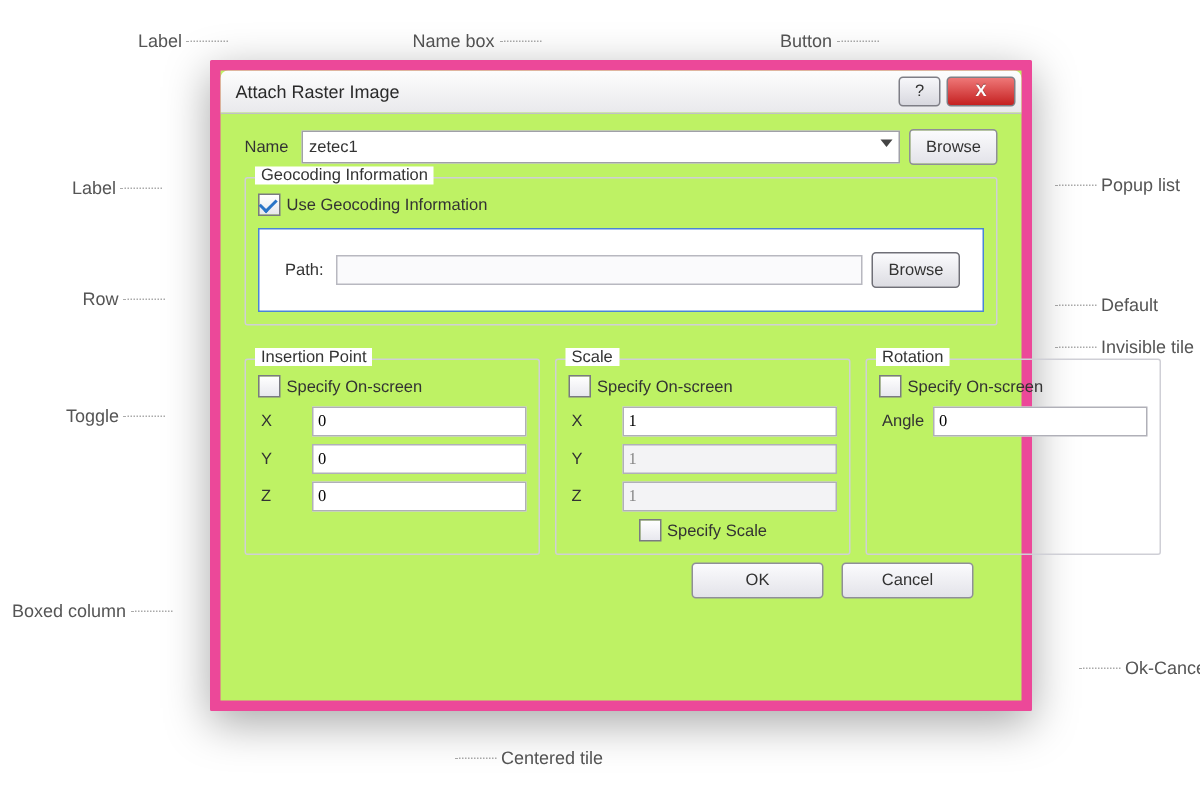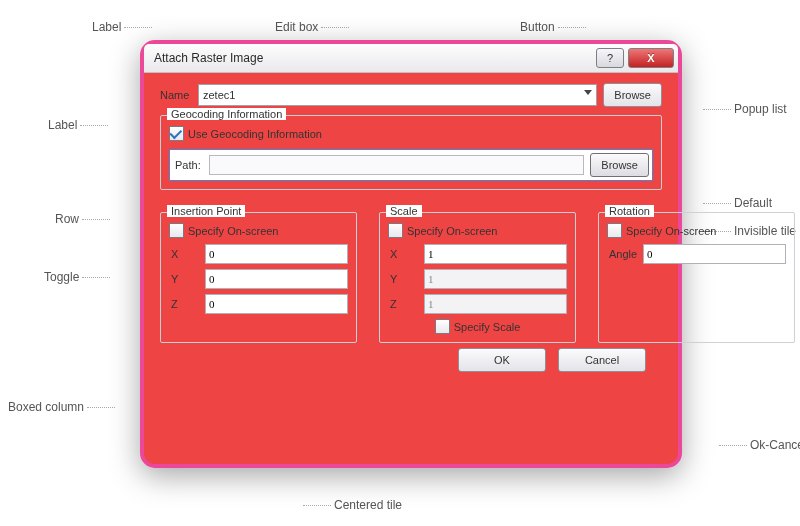--- a/index.html
+++ b/index.html
@@ -1,63 +1,63 @@
 <!DOCTYPE html>
 <html><head>
 <meta charset="utf-8">
 <style>
   body{margin:0;font:11px "Segoe UI",Tahoma,Arial,sans-serif;color:#333;background:#fff;width:800px;height:526px;position:relative;overflow:hidden}
   .callout{position:absolute;font-size:12px;color:#555;white-space:nowrap}
   .callout .dot{display:inline-block;vertical-align:middle;width:28px;height:1px;border-top:1px dotted #aaa;margin:0 3px}
-  .window{position:absolute;left:140px;top:40px;width:534px;height:420px;border:4px solid #ec4899;border-radius:15px;background:#ef4444;box-shadow:0 8px 30px rgba(0,0,0,.35)}
+  .window{position:absolute;left:140px;top:40px;width:534px;height:420px;border:7px solid #ec4899;border-radius:1px;background:#bef264;box-shadow:0 8px 30px rgba(0,0,0,.35)}
   .titlebar{height:28px;background:linear-gradient(#fdfdfd,#e9e9ec);border-bottom:1px solid #c0c0c6;border-radius:5px 5px 0 0;display:flex;align-items:center;padding:0 0 0 10px}
   .titlebar .title{flex:1;font-size:12px;color:#2a2a2a}
   .titlebar .ctl{height:18px;border:1px solid #7e7e86;border-radius:3px;margin-right:4px;display:flex;align-items:center;justify-content:center;font-size:11px;background:linear-gradient(#f7f7fa,#d8d8df)}
   .titlebar .help{width:26px;color:#333}
   .titlebar .close{width:44px;background:linear-gradient(#e77,#c52121);color:#fff;font-weight:bold;text-shadow:0 -1px 0 rgba(0,0,0,.4)}
   .content{padding:10px 16px 10px 16px}
   .row{display:flex;align-items:center;margin-bottom:8px}
   .lbl{width:38px}
   .combo{flex:1;height:20px;border:1px solid #a0a0a8;background:#fff;display:flex;align-items:center;padding:0 4px;position:relative}
   .combo .arrow{position:absolute;right:4px;top:5px;width:0;height:0;border-left:4px solid transparent;border-right:4px solid transparent;border-top:5px solid #444}
   .btn{height:22px;border:1px solid #8f8f97;border-radius:3px;background:linear-gradient(#fbfbfd,#e3e3e9);padding:0 10px;margin-left:6px;display:flex;align-items:center;justify-content:center;cursor:default}
   .readonly{background:#f2f2f4;color:#888}
   .fullpath{height:20px;border:1px solid #8f8f97;border-radius:2px;background:linear-gradient(#f5f5f8,#e0e0e6);display:flex;align-items:center;padding:0 0 0 6px;margin-left:6px}
   .fullpath .arrowbox{width:16px;height:20px;border-left:1px solid #b0b0b6;display:flex;align-items:center;justify-content:center}
   .fullpath .arrowbox::before{content:"";width:0;height:0;border-left:4px solid transparent;border-right:4px solid transparent;border-top:5px solid #444}
   .group{border:1px solid #cfcfd6;border-radius:2px;padding:10px 8px 8px;margin:4px 0 22px;position:relative}
   .group>.legend{position:absolute;top:-8px;left:6px;background:#fff;padding:0 4px;font-size:11px}
   .checkbox{width:13px;height:13px;border:1px solid #7a7a82;background:linear-gradient(#fff,#e8e8ee);display:inline-flex;align-items:center;justify-content:center;margin-right:4px;vertical-align:-3px}
   .checkbox.checked::before{content:"";width:9px;height:5px;border-left:2px solid #2a74c7;border-bottom:2px solid #2a74c7;transform:rotate(-45deg) translate(0,-1px)}
-  .geo-pathrow{display:flex;align-items:center;margin-top:8px;border:1px solid #4a84d6;padding:3px;background:#fff}
+  .geo-pathrow{display:flex;align-items:center;margin-top:8px;border:1px solid #4a84d6;padding:15px;background:#fff}
   .geo-pathrow .lbl2{width:34px;padding-left:2px}
   .geo-pathrow .inp{flex:1;height:18px;border:1px solid #b8b8c0;background:#fafafc}
   .geo-pathrow .btn{background:linear-gradient(#fbfbfd,#dcdce2);border-color:#6f6f77}
-  .cols{display:flex;gap:12px}
+  .cols{display:flex;gap:0}
   .col{position:relative;border:1px solid #cfcfd6;border-radius:2px;padding:10px 8px 8px;flex:1}
   .col+.col{margin-left:10px}
   .col .legend{position:absolute;top:-8px;left:6px;background:#fff;padding:0 4px}
   .chkrow{display:flex;align-items:center;margin-bottom:6px}
   .numrow{display:flex;align-items:center;margin-bottom:5px}
   .numrow .nl{width:34px;padding-left:2px}
   .numrow input{flex:1;height:18px;border:1px solid #b0b0b8;padding:0 3px;font:11px "Segoe UI";background:#fff}
   .numrow input[disabled]{background:#f3f3f5;color:#888}
   .uniform{display:flex;justify-content:center;margin-top:4px}
   .footer{display:flex;justify-content:flex-end;gap:6px;border-top:1px solid transparent;padding:2px 16px 0 16px;margin-top:2px}
   .footer .btn{width:66px;justify-content:center}
 </style>
 </head>
 <body>
 
 <div class="callout" style="left:92px;top:20px"><span>Label</span><span class="dot"></span></div>
-<div class="callout" style="left:275px;top:20px"><span>Edit box</span><span class="dot"></span></div>
+<div class="callout" style="left:275px;top:20px"><span>Name box</span><span class="dot"></span></div>
 <div class="callout" style="left:520px;top:20px"><span>Button</span><span class="dot"></span></div>
 <div class="callout" style="left:48px;top:118px"><span>Label</span><span class="dot"></span></div>
-<div class="callout" style="left:700px;top:102px"><span class="dot"></span><span>Popup list</span></div>
-<div class="callout" style="left:55px;top:212px"><span>Row</span><span class="dot"></span></div>
+<div class="callout" style="left:700px;top:116px"><span class="dot"></span><span>Popup list</span></div>
+<div class="callout" style="left:55px;top:192px"><span>Row</span><span class="dot"></span></div>
 <div class="callout" style="left:700px;top:196px"><span class="dot"></span><span>Default</span></div>
 <div class="callout" style="left:44px;top:270px"><span>Toggle</span><span class="dot"></span></div>
 <div class="callout" style="left:700px;top:224px"><span class="dot"></span><span>Invisible tile</span></div>
 <div class="callout" style="left:8px;top:400px"><span>Boxed column</span><span class="dot"></span></div>
 <div class="callout" style="left:716px;top:438px"><span class="dot"></span><span>Ok-Cancel</span></div>
 <div class="callout" style="left:300px;top:498px"><span class="dot"></span><span>Centered tile</span></div>
 
 <div class="window">
   <div class="titlebar">
     <span class="title">Attach Raster Image</span>

